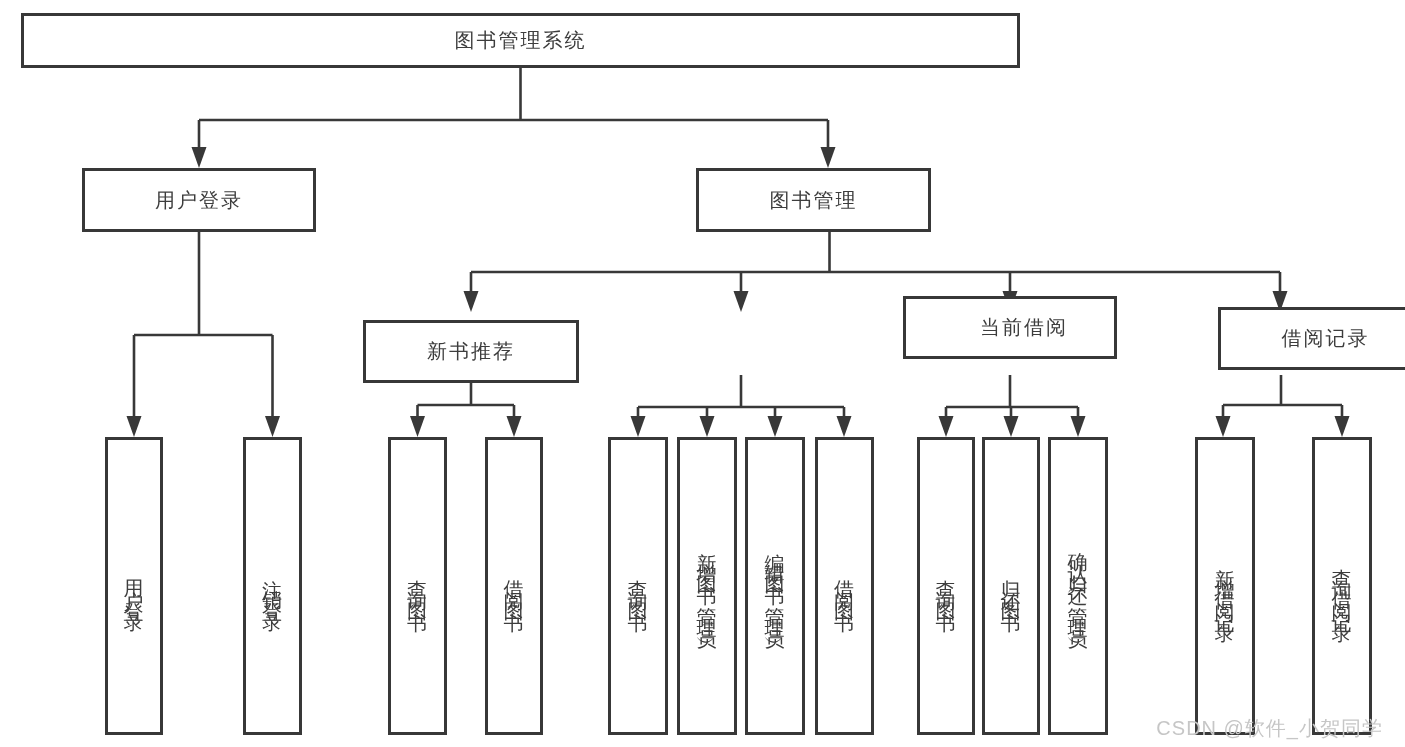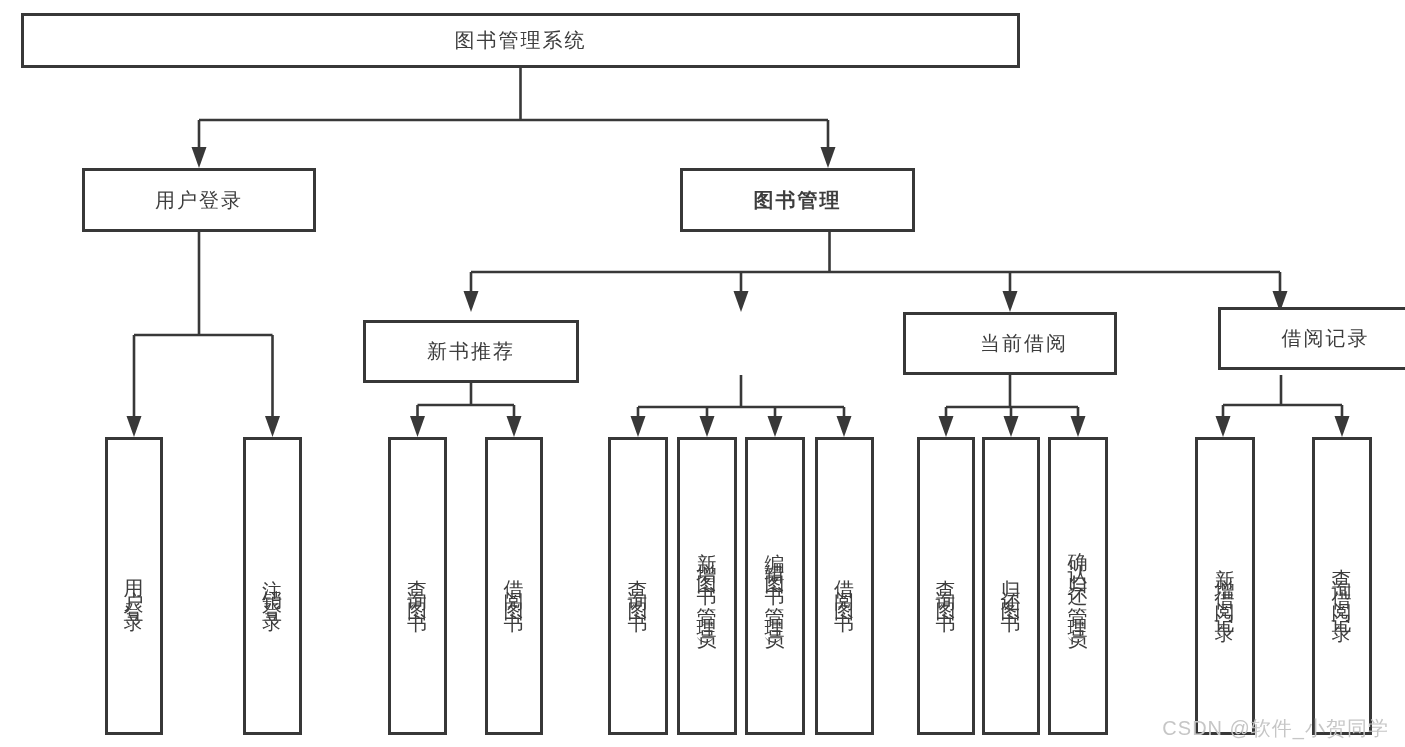--- a/index.html
+++ b/index.html
@@ -43,21 +43,21 @@
   .v-node span {
     writing-mode: vertical-lr;
     text-orientation: mixed;
     font-size: 20px;
     letter-spacing: 11px;
     line-height: 1;
     color: #3d3d3d;
   }
   .watermark {
     position: absolute;
-    right: 16px;
+    right: 22px;
     bottom: 5px;
     font-size: 20px;
     color: #c6c6c6;
     letter-spacing: 1px;
     z-index: 5;
     white-space: nowrap;
   }
 </style>
 </head>
 <body>
@@ -133,28 +133,28 @@
     </g>
   </svg>
 
   <div class="node h-node" style="left:21px; top:13px; width:999px; height:55px;">
     <span>图书管理系统</span>
   </div>
 
   <div class="node h-node" style="left:82px; top:168px; width:234px; height:64px;">
     <span>用户登录</span>
   </div>
-  <div class="node h-node" style="left:680px; top:168px; width:235px; height:64px;font-weight:bold;">
+  <div class="node h-node" style="left:696px; top:168px; width:235px; height:64px;">
     <span>图书管理</span>
   </div>
 
   <div class="node h-node" style="left:363px; top:312px; width:216px; height:63px;margin-top:8px;">
     <span>新书推荐</span>
   </div>
-  <div class="node h-node" style="left:903px; top:312px; width:214px; height:63px;padding-left:28px;">
+  <div class="node h-node" style="left:903px; top:296px; width:214px; height:63px;padding-left:28px;">
     <span>当前借阅</span>
   </div>
   <div class="node h-node" style="left:1172px; top:307px; width:215px; height:63px;margin-left:46px;">
     <span>借阅记录</span>
   </div>
 
   <div class="node v-node" style="left:105px; top:437px; width:58px; height:298px;">
     <span>用户登录</span>
   </div>
   <div class="node v-node" style="left:243px; top:437px; width:59px; height:298px;">

